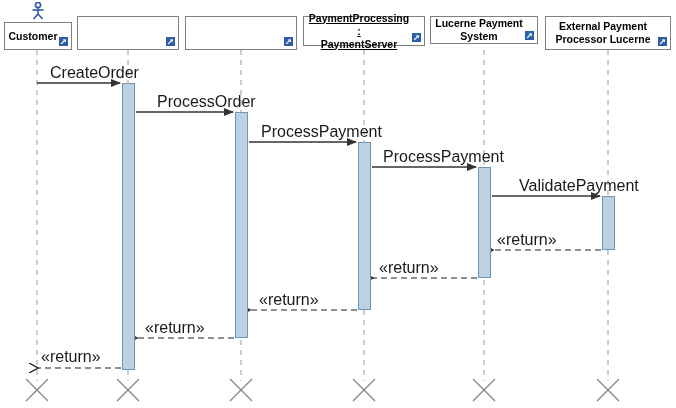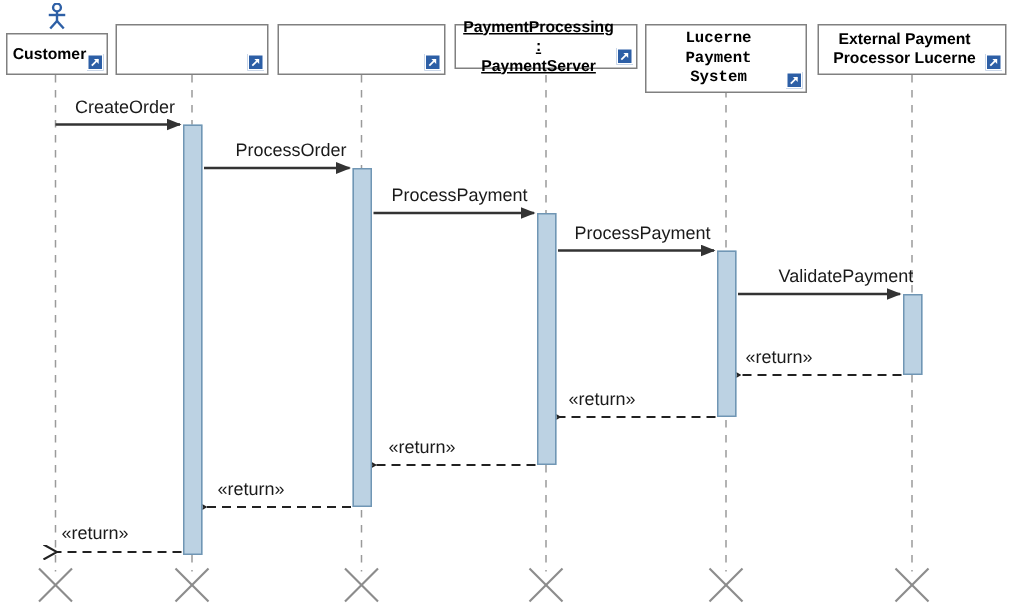--- a/index.html
+++ b/index.html
@@ -70,21 +70,21 @@
   .activation {
     position: absolute;
     box-sizing: border-box;
     background: #bcd2e3;
     border: 1px solid #7096b4;
     z-index: 3;
   }
   
   .msg-label {
     position: absolute;
-    font-size: 12px;
+    font-size: 16px;
     color: #1a1a1a;
     white-space: nowrap;
     z-index: 4;
     font-family: "Liberation Sans", sans-serif;
   }
 </style>
 </head>
 <body>
 
 <div id="canvas">
@@ -185,21 +185,21 @@
       <div class="lifeline-head underlined" style="left: 303px; top: 16px; width: 122px; height: 30px; border-color: rgb(128, 128, 128);">
         <span class="head-label">PaymentProcessing :
 PaymentServer</span>
         <span class="link-badge" style="background: rgb(45, 95, 166);">
           <svg width="9" height="9" viewBox="0 0 9 9" xmlns="http://www.w3.org/2000/svg">
             <path d="M2.2,6.8 L6.4,2.6" stroke="#ffffff" stroke-width="1.2" fill="none"></path>
             <path d="M3.6,2.4 L6.8,2.4 L6.8,5.6 z" fill="#ffffff"></path>
           </svg>
         </span>
       </div>
-      <div class="lifeline-head" style="left: 430px; top: 16px; width: 108px; height: 46px; border-color: rgb(128, 128, 128); font-family: Liberation Mono, monospace;">
+      <div class="lifeline-head" style="left: 430px; top: 16px; width: 108px; height: 28px; border-color: rgb(128, 128, 128);">
         <span class="head-label">Lucerne Payment
 System</span>
         <span class="link-badge" style="background: rgb(45, 95, 166);">
           <svg width="9" height="9" viewBox="0 0 9 9" xmlns="http://www.w3.org/2000/svg">
             <path d="M2.2,6.8 L6.4,2.6" stroke="#ffffff" stroke-width="1.2" fill="none"></path>
             <path d="M3.6,2.4 L6.8,2.4 L6.8,5.6 z" fill="#ffffff"></path>
           </svg>
         </span>
       </div>
       <div class="lifeline-head" style="left: 545px; top: 16px; width: 126px; height: 34px; border-color: rgb(128, 128, 128);">

